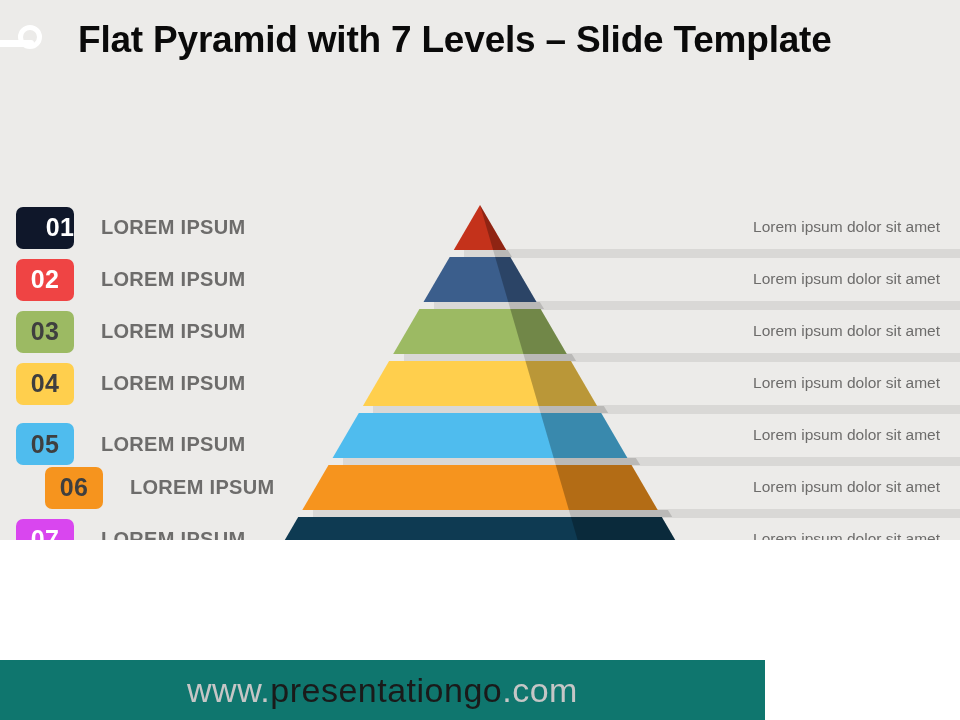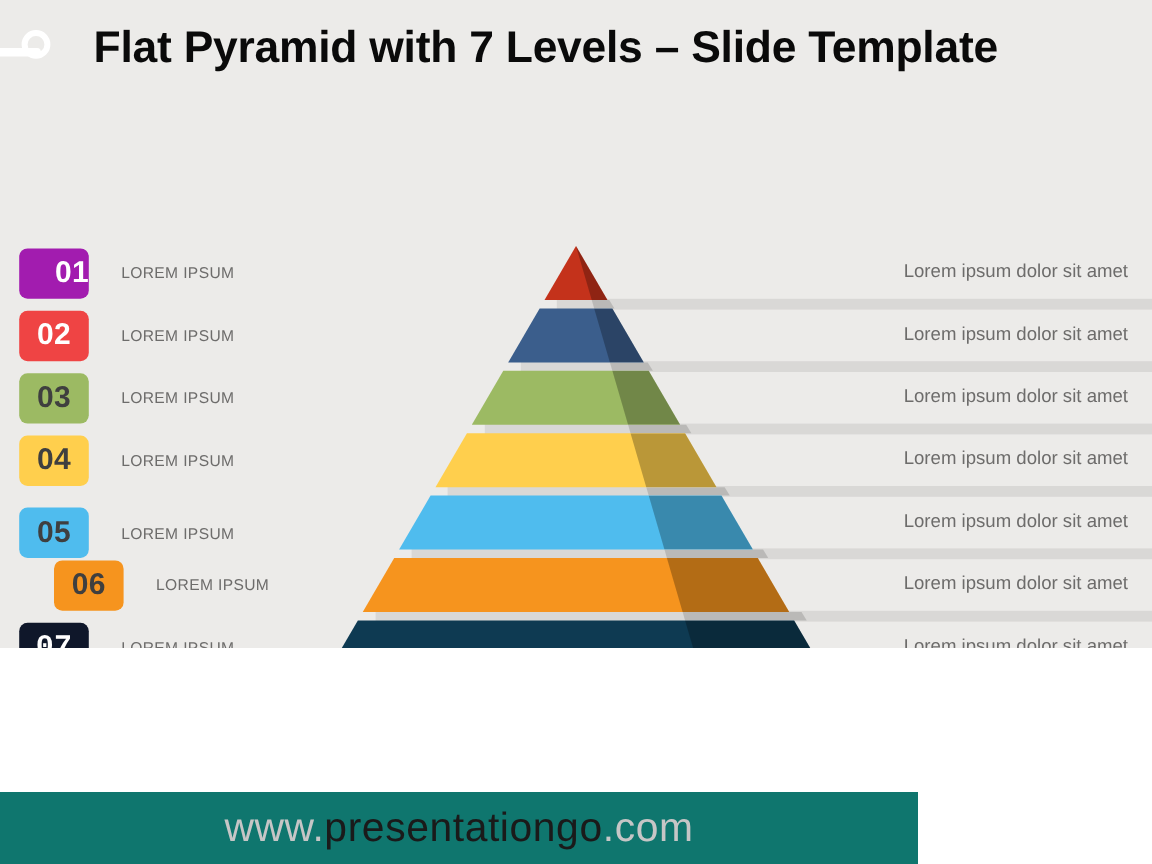--- a/index.html
+++ b/index.html
@@ -78,22 +78,22 @@
     display: flex;
     align-items: center;
     justify-content: center;
     font-size: 25px;
     font-weight: bold;
     box-sizing: border-box;
     letter-spacing: 0.3px;
   }
   .legend-label {
     margin-left: 27px;
-    font-size: 13px;
-    font-weight: normal;
+    font-size: 20px;
+    font-weight: bold;
     color: #6d6c6b;
     letter-spacing: 0.3px;
     white-space: nowrap;
   }
 
   
   #pyramid {
     position: absolute;
     left: 0;
     top: 0;
@@ -206,21 +206,21 @@
       <path d="M 493.109243697479 250 L 507.7310924369748 250 L 512.0448179271709 257 L 495.1484593837535 257 Z" fill="#000000" fill-opacity="0.14"></path>
       <path d="M 508.2577030812325 302 L 539.7759103641456 302 L 544.0896358543417 309 L 510.296918767507 309 Z" fill="#000000" fill-opacity="0.14"></path>
       <path d="M 523.406162464986 354 L 571.8207282913165 354 L 576.1344537815125 361 L 525.4453781512605 361 Z" fill="#000000" fill-opacity="0.14"></path>
       <path d="M 538.5546218487395 406 L 603.8655462184875 406 L 608.1792717086835 413 L 540.593837535014 413 Z" fill="#000000" fill-opacity="0.14"></path>
       <path d="M 553.703081232493 458 L 635.9103641456583 458 L 640.2240896358544 465 L 555.7422969187675 465 Z" fill="#000000" fill-opacity="0.14"></path>
       <path d="M 568.8515406162464 510 L 667.9551820728291 510 L 672.2689075630252 517 L 570.890756302521 517 Z" fill="#000000" fill-opacity="0.14"></path>
     </svg>
 
   <div id="legend">
       <div class="legend-row" style="top: 206.5px;">
-        <div class="badge" style="background: #a21caf; color: rgb(255, 255, 255); padding-left: 30px;">01</div>
+        <div class="badge" style="background: #0f172a; color: rgb(255, 255, 255); padding-left: 30px;">01</div>
         <div class="legend-label">LOREM IPSUM</div>
       </div>
       <div class="legend-row" style="top: 258.5px;">
         <div class="badge" style="background: #ef4444; color: rgb(255, 255, 255);">02</div>
         <div class="legend-label">LOREM IPSUM</div>
       </div>
       <div class="legend-row" style="top: 310.5px;">
         <div class="badge" style="background: rgb(156, 186, 99); color: rgb(63, 63, 63);">03</div>
         <div class="legend-label">LOREM IPSUM</div>
       </div>
@@ -230,21 +230,21 @@
       </div>
       <div class="legend-row" style="top: 423px;">
         <div class="badge" style="background: rgb(79, 188, 238); color: rgb(63, 63, 63);">05</div>
         <div class="legend-label">LOREM IPSUM</div>
       </div>
       <div class="legend-row" style="top: 466.5px; padding-left: 29px;">
         <div class="badge" style="background: rgb(246, 148, 30); color: rgb(63, 63, 63);">06</div>
         <div class="legend-label">LOREM IPSUM</div>
       </div>
       <div class="legend-row" style="top: 518.5px;">
-        <div class="badge" style="background: #0f172a; color: rgb(255, 255, 255); font-family: Liberation Mono, monospace;">07</div>
+        <div class="badge" style="background: #d946ef; color: rgb(255, 255, 255);">07</div>
         <div class="legend-label">LOREM IPSUM</div>
       </div>
     </div>
 
   <div id="descriptions">
       <div class="desc" style="top: 217.5px;">Lorem ipsum dolor sit amet</div>
       <div class="desc" style="top: 269.5px;">Lorem ipsum dolor sit amet</div>
       <div class="desc" style="top: 321.5px;">Lorem ipsum dolor sit amet</div>
       <div class="desc" style="top: 373.5px;">Lorem ipsum dolor sit amet</div>
       <div class="desc" style="top: 425.5px;">Lorem ipsum dolor sit amet</div>

